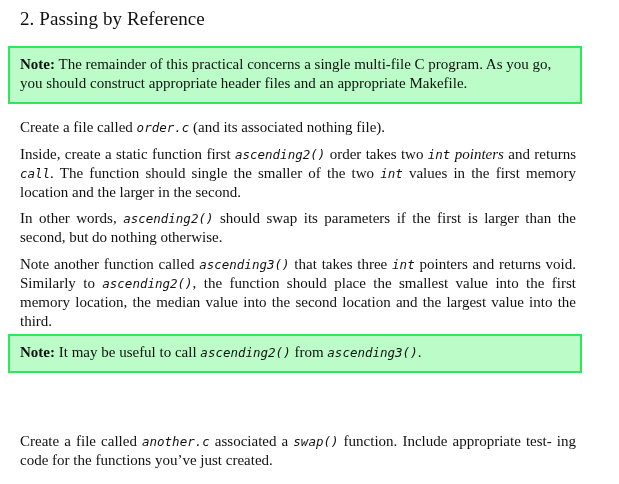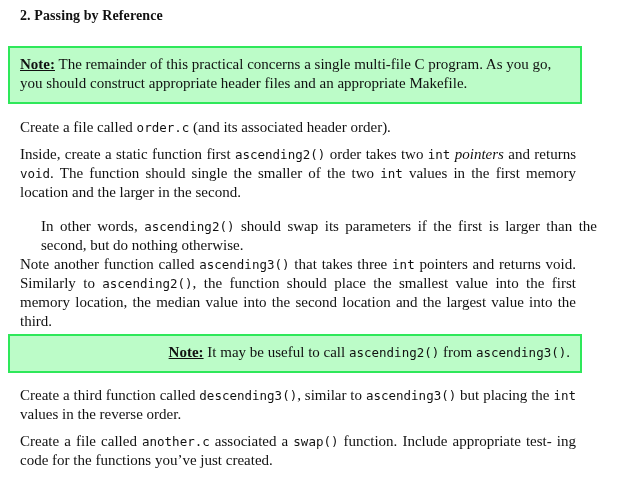--- a/index.html
+++ b/index.html
@@ -4,65 +4,64 @@
 <style>
   html, body { margin: 0; padding: 0; background: #ffffff; }
   body {
     width: 619px; height: 484px; position: relative; overflow: hidden;
     font-family: "Liberation Serif", "DejaVu Serif", serif;
     color: #111111;
   }
   .page { position: absolute; left: 0; top: 0; width: 619px; height: 484px; }
   h2 {
     position: absolute; left: 20px; top: 8px; margin: 0;
-    font-size: 14px; font-weight: bold; letter-spacing: 0.1px;
+    font-size: 19px; font-weight: normal; letter-spacing: 0.1px;
   }
   .note {
     position: absolute; left: 8px; width: 574px;
     background: #bcfcc8; border: 2px solid #2ee85a;
     box-sizing: border-box;
     font-size: 15px; line-height: 19px;
     padding: 7px 10px 0 10px;
   }
-  .note b { font-weight: bold; text-decoration: underline; }
+  .note b { font-weight: bold; }
   #note1 { top: 46px; height: 58px; }
-  #note2 { top: 334px; height: 39px; text-align: right; }
+  #note2 { top: 334px; height: 39px; }
   p {
     position: absolute; left: 20px; width: 556px; margin: 0;
     font-size: 15px; line-height: 19px; text-align: justify;
   }
-  code { font-family: "DejaVu Sans Mono", "Liberation Mono", monospace; font-size: 12.5px; }
+  code { font-family: "DejaVu Sans Mono", "Liberation Mono", monospace; font-size: 12.5px; font-style: italic; }
   em { }
   #p1 { top: 118px; }
   #p2 { top: 145px; }
-  #p3 { top: 217px; margin-left: 21px; }
+  #p3 { top: 209px; }
   #p4 { top: 255px; }
   #p5 { top: 386px; }
   #p6 { top: 432px; }
 </style>
 </head>
 <body>
 
 <div class="page">
 
   <h2>2. Passing by Reference</h2>
 
   <div class="note" id="note1">
     <b>Note:</b><span> The remainder of this practical concerns a single multi-file C program. As you go, you should construct appropriate header files and an appropriate Makefile.</span>
   </div>
 
-  <p id="p1"><span>Create a file called </span><code>order.c</code><span> (and its associated header order).</span></p>
+  <p id="p1"><span>Create a file called </span><code>order.c</code><span> (and its associated nothing file).</span></p>
 
-  <p id="p2"><span>Inside, create a static function first </span><code>ascending2()</code><span> order takes two </span><code>int</code><span> </span><em>pointers</em><span> and returns </span><code>void</code><span>. The function should single the smaller of the two </span><code>int</code><span> values in the first memory location and the larger in the second.</span></p>
+  <p id="p2"><span>Inside, create a static function first </span><code>ascending2()</code><span> order takes two </span><code>int</code><span> </span><em>pointers</em><span> and returns </span><code>call</code><span>. The function should single the smaller of the two </span><code>int</code><span> values in the first memory location and the larger in the second.</span></p>
 
   <p id="p3"><span>In other words, </span><code>ascending2()</code><span> should swap its parameters if the first is larger than the second, but do nothing otherwise.</span></p>
 
   <p id="p4"><span>Note another function called </span><code>ascending3()</code><span> that takes three </span><code>int</code><span> pointers and returns void. Similarly to </span><code>ascending2()</code><span>, the function should place the smallest value into the first memory location, the median value into the second location and the largest value into the third.</span></p>
 
   <div class="note" id="note2">
     <b>Note:</b><span> It may be useful to call </span><code>ascending2()</code><span> from </span><code>ascending3()</code><span>.</span>
   </div>
 
-  <p id="p5"><span>Create a third function called </span><code>descending3()</code><span>, similar to </span><code>ascending3()</code><span> but placing the </span><code>int</code><span> values in the reverse order.</span></p>
 
   <p id="p6"><span>Create a file called </span><code>another.c</code><span> associated a </span><code>swap()</code><span> function. Include appropriate test- ing code for the functions you’ve just created.</span></p>
 
 </div>
 
 </body></html>

